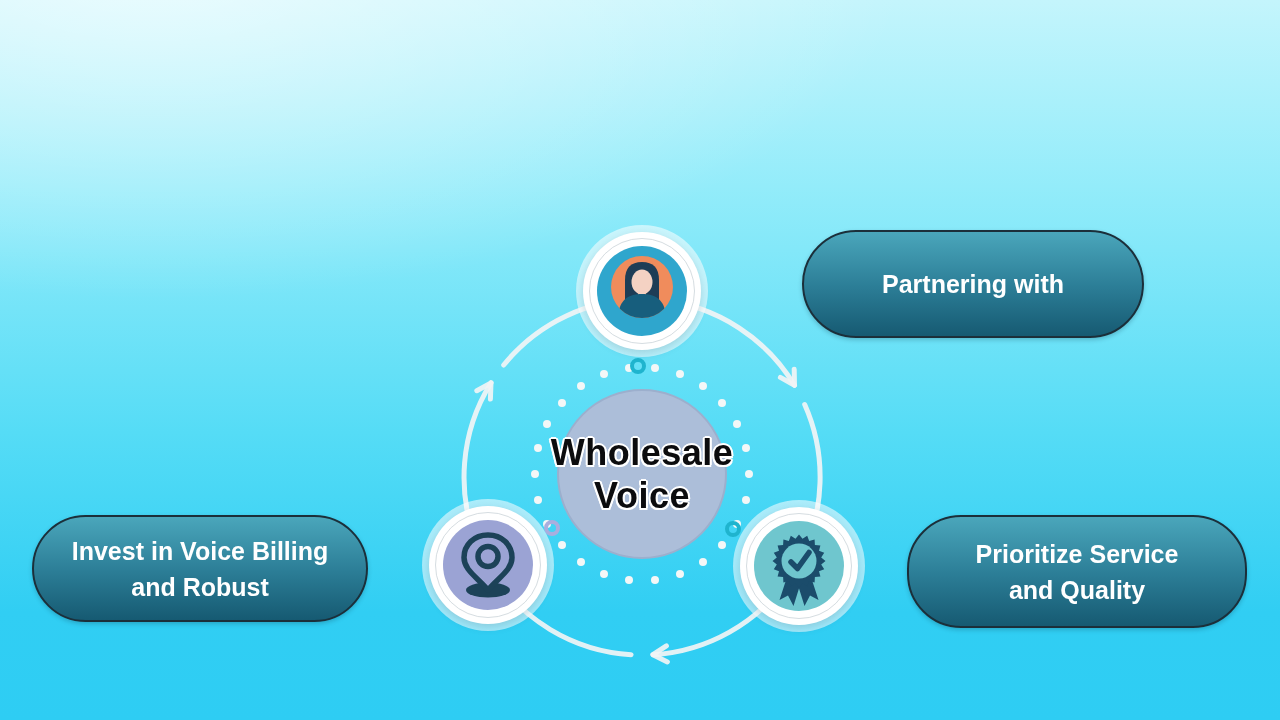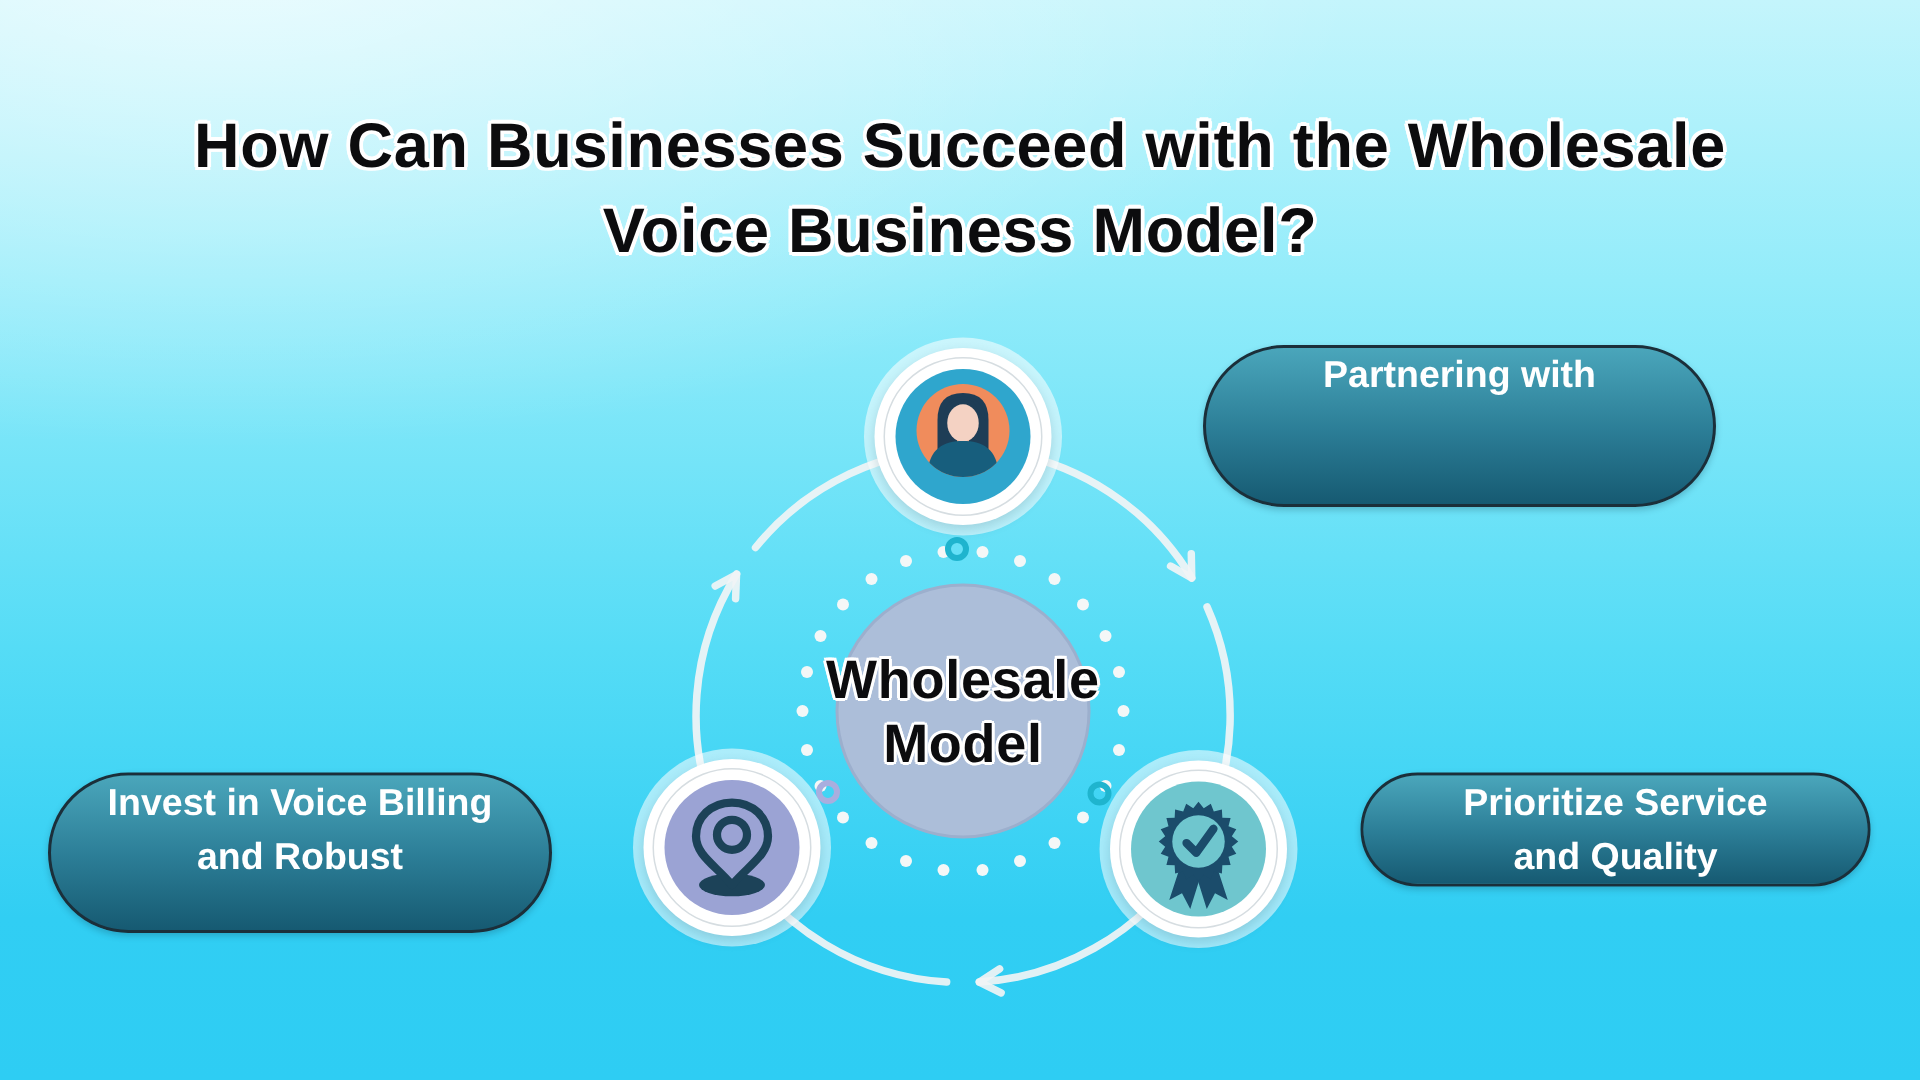--- a/index.html
+++ b/index.html
@@ -56,43 +56,39 @@
   #icon-pin .icon-bg    { background:#9ba3d4; }
   #icon-badge .icon-bg  { background:#6fc6ce; }
   #icon-avatar { left:576px; top:225px; }
   #icon-pin    { left:422px; top:499px; }
   #icon-badge  { left:733px; top:500px; }
 
   
   .pill {
     border-radius:54px; border:2.5px solid #1b2f3a;
     background:linear-gradient(180deg, #4aa6bb 0%, #2c7e97 52%, #165a72 100%);
-    display:flex; flex-direction:column; align-items:center; 
+    display:flex; flex-direction:column; align-items:center; justify-content:center;
     box-shadow:0 2px 4px rgba(10,50,70,0.25);
   }
   .pill-line { color:#ffffff; font-weight:bold; font-size:25px; line-height:36px; white-space:nowrap; }
   #pill-partnering { left:802px; top:230px; width:342px; height:108px; }
   #pill-billing    { left:32px;  top:515px; width:336px; height:107px; }
-  #pill-quality    { left:907px; top:515px; width:340px; height:76px; }
+  #pill-quality    { left:907px; top:515px; width:340px; height:113px; }
 
   
   .donut { border-radius:50%; background:transparent; }
   #donut-top    { left:630px; top:358px; width:16px; height:16px; border:4.5px solid #1fb4ce; }
   #donut-purple { left:544px; top:520px; width:16px; height:16px; border:4.5px solid #a9aede; }
   #donut-teal   { left:725px; top:521px; width:16px; height:16px; border:4.5px solid #1fb4ce; }
 </style>
 </head>
 <body>
 
 <div id="canvas">
 
-  <div id="title" class="abs">
-    <div>How Can Businesses Succeed with the Wholesale</div>
-    <div>Voice Business Model?</div>
-  </div>
 
   <svg id="cycle-svg" class="abs" viewBox="0 0 1280 720">
     <path class="arc" d="M 631.1,654.7 A 178,178 0 0 1 491.1,382.7"></path>
     <polyline class="arrowhead" points="490.4,399.1 491,383 476.8,390.7"></polyline>
     <path class="arc" d="M 503.7,365.0 A 178,178 0 0 1 794.5,385.3"></path>
     <polyline class="arrowhead" points="780.4,377.4 794.5,385.3 794.2,369.2"></polyline>
     <path class="arc" d="M 804.7,404.6 A 178,178 0 0 1 652.9,654.7"></path>
     <polyline class="arrowhead" points="666.4,645.9 652.9,654.7 667.4,661.9"></polyline>
   </svg>
 
@@ -120,21 +116,21 @@
       <div class="ring-dot" style="left: 115.897px; top: -3.21985px;"></div>
       <div class="ring-dot" style="left: 140.943px; top: 2.95326px;"></div>
       <div class="ring-dot" style="left: 163.783px; top: 14.9407px;"></div>
       <div class="ring-dot" style="left: 183.091px; top: 32.0459px;"></div>
       <div class="ring-dot" style="left: 197.744px; top: 53.2746px;"></div>
       <div class="ring-dot" style="left: 206.891px; top: 77.3932px;"></div>
     </div>
 
   <div id="hub" class="abs">
     <div class="hub-line">Wholesale</div>
-    <div class="hub-line">Model</div>
+    <div class="hub-line">Voice</div>
   </div>
 
   <div id="donut-top" class="abs donut"></div>
   <div id="donut-purple" class="abs donut"></div>
   <div id="donut-teal" class="abs donut"></div>
 
   <div id="icon-avatar" class="abs icon-wrap">
     <div class="ring-outer"></div>
     <div class="ring-white"></div>
     <div class="ring-line"></div>

